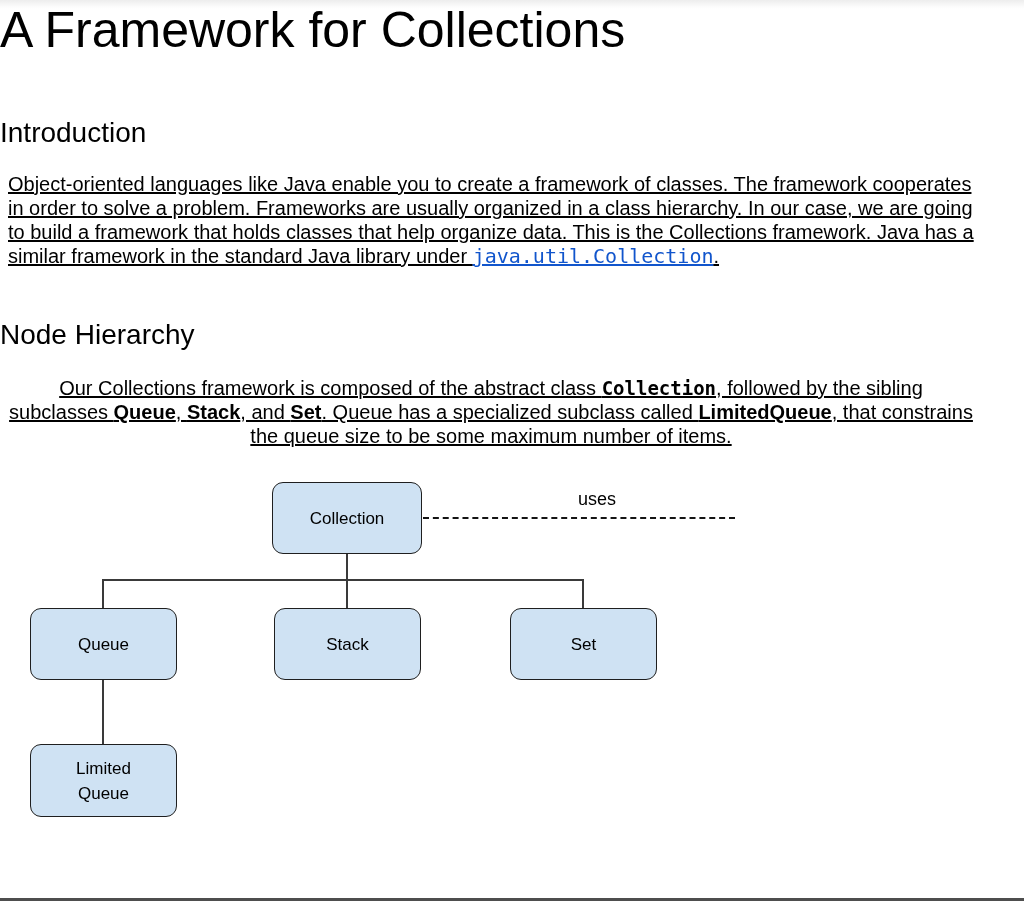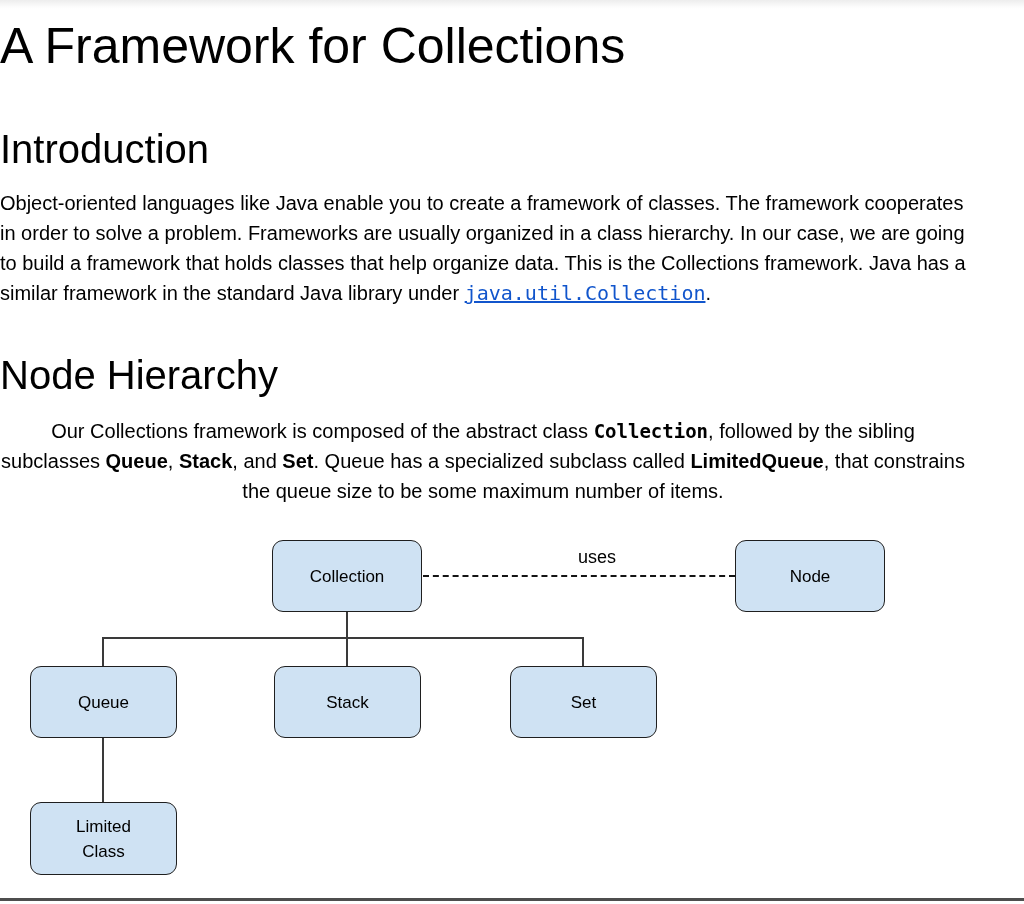--- a/index.html
+++ b/index.html
@@ -11,32 +11,33 @@
     color: #000;
     overflow: hidden;
     position: relative;
   }
   .top-shadow {
     position: absolute; top: 0; left: 0; width: 100%; height: 9px;
     background: linear-gradient(#ededed, #fbfbfb 70%, #ffffff);
   }
   .text-col { margin-left: 28px; margin-right: 30px; }
   h1.doc-title {
-    margin: 0; padding-top: 18px;
+    margin: 0; padding-top: 2px;
     font-size: 50px; line-height: 56px; font-weight: 400;
     letter-spacing: 0;
   }
   h2.doc-h2 {
-    margin: 0; font-size: 40px; line-height: 46px; font-weight: 400;
+    margin: 0; font-size: 28px; line-height: 46px; font-weight: 400;
   }
   h2.h2-intro { margin-top: 52px; }
   h2.h2-ch { margin-top: 44px; }
   p.body-p {
-    margin: 0; font-size: 20px; line-height: 30px;
+    margin: 8px; font-size: 20px; line-height: 24px;
     max-width: 966px;
+    text-decoration: underline;
   }
   p.p-intro { margin-top: 16px; }
   p.p-ch { margin-top: 18px; text-align: center; }
   a.doc-link {
     color: var(--link, #1155cc);
     font-family: "DejaVu Sans Mono", monospace;
     font-size: 20px;
     text-decoration: underline;
     cursor: pointer;
   }
@@ -115,21 +116,20 @@
   <div class="l-uses-dash"></div>
   <div class="uses-label">uses</div>
   <div class="dline v l-coll-down"></div>
   <div class="dline h l-horiz"></div>
   <div class="dline v l-drop-queue"></div>
   <div class="dline v l-drop-stack"></div>
   <div class="dline v l-drop-set"></div>
   <div class="dline v l-queue-lq"></div>
 
   <div class="dbox n-collection">Collection</div>
-  <div class="dbox n-node">Node</div>
   <div class="dbox n-queue">Queue</div>
   <div class="dbox n-stack">Stack</div>
   <div class="dbox n-set">Set</div>
   <div class="dbox n-limited">Limited
-Class</div>
+Queue</div>
 </div>
 
 <div class="bottom-rule"></div>
 
 </body></html>

